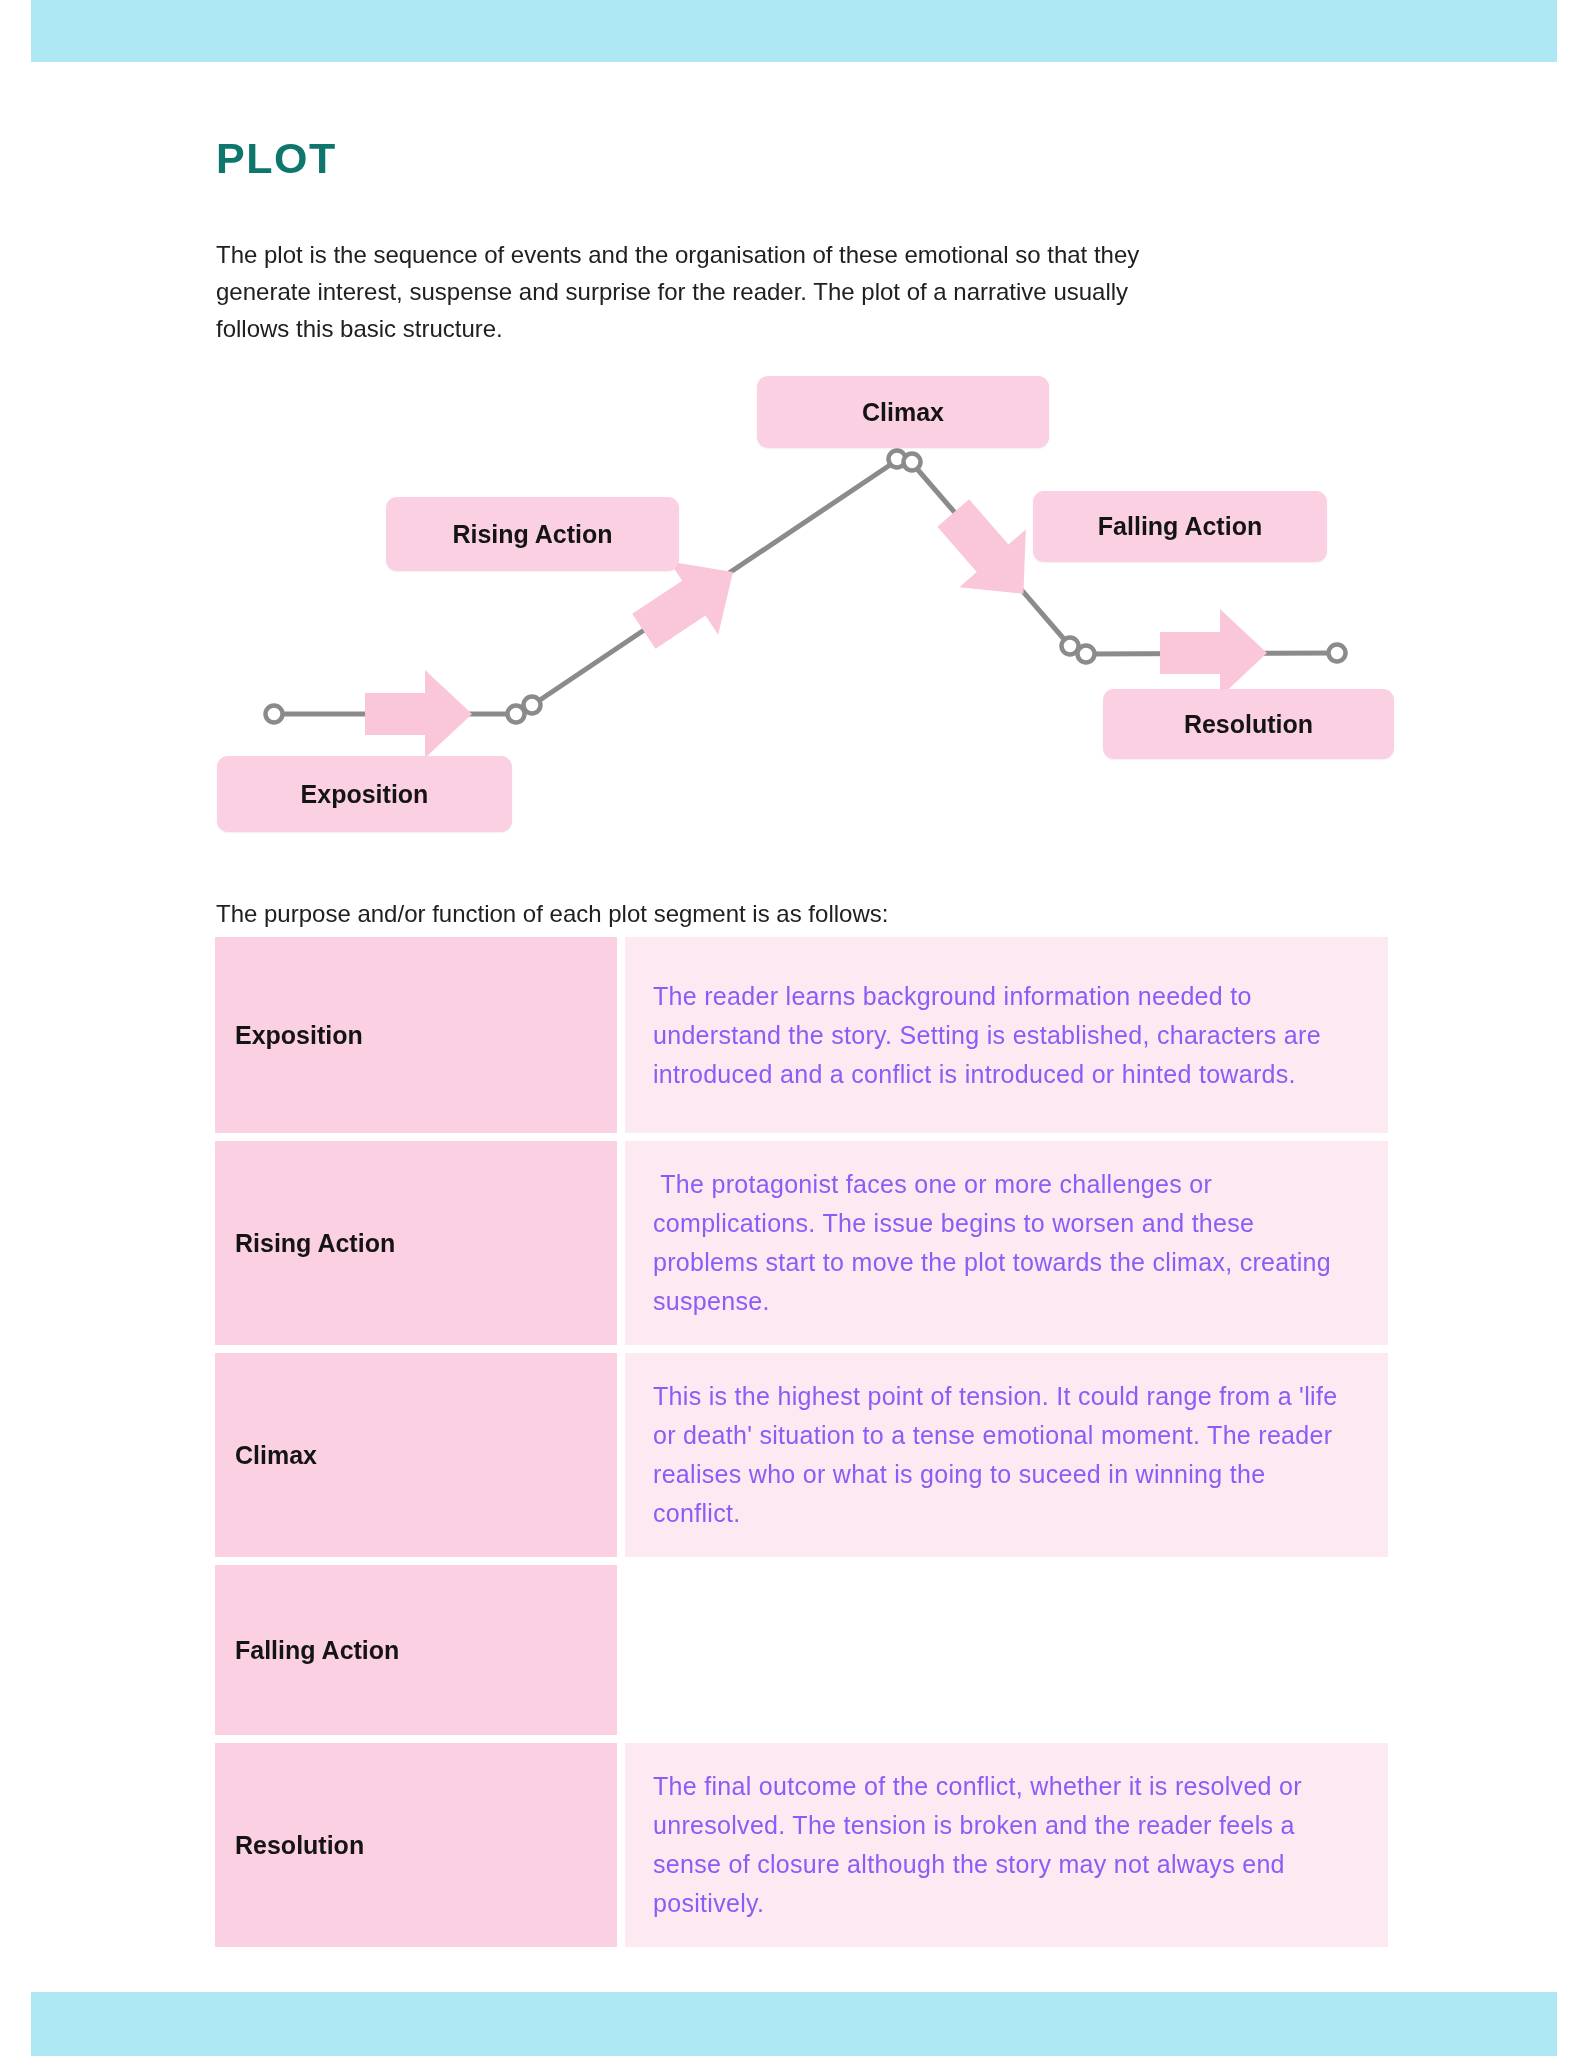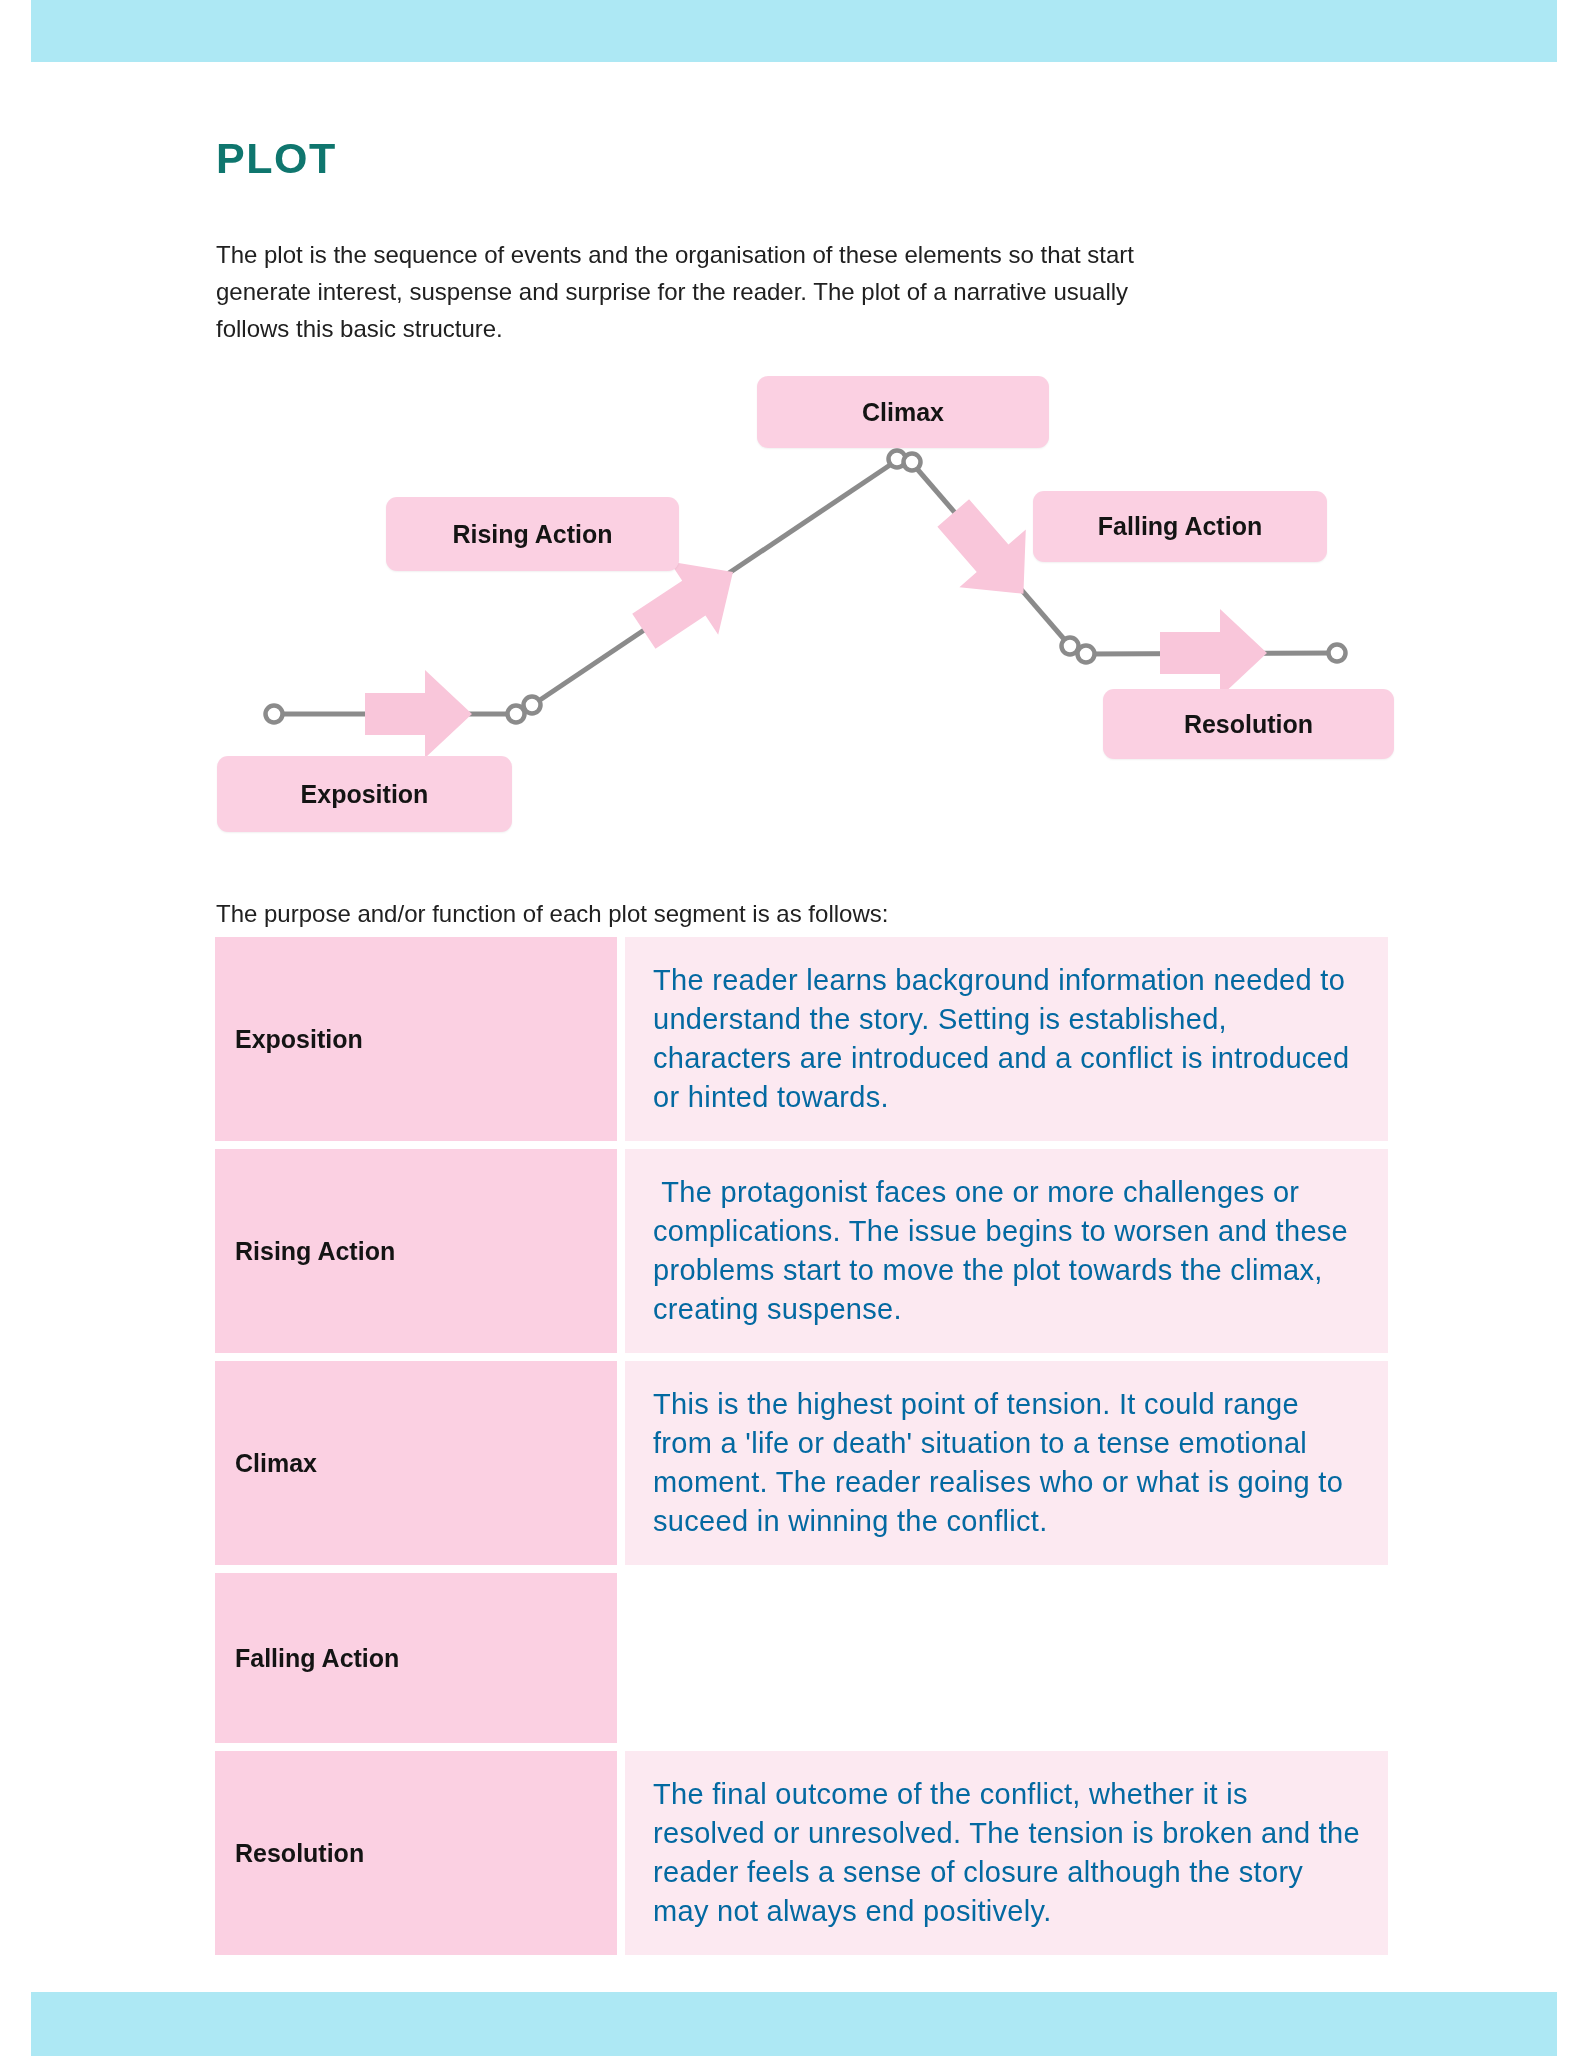--- a/index.html
+++ b/index.html
@@ -105,37 +105,37 @@
     font-size: 25px;
     font-weight: 700;
     color: #141414;
   }
   .def-cell {
     flex: 1;
     background: #fce9f1;
     display: flex;
     align-items: center;
     padding: 24px 28px;
-    font-size: 29px;
+    font-size: 25px;
     line-height: 39px;
     letter-spacing: 0.3px;
-    color: #0369a1;
+    color: #8b5cf6;
   }
 </style>
 </head>
 <body>
 
 <div class="page">
 
   <div class="accent-bar top"></div>
 
   <h1 class="title">PLOT</h1>
 
   <div class="intro">
-    <div>The plot is the sequence of events and the organisation of these elements so that start</div>
+    <div>The plot is the sequence of events and the organisation of these emotional so that they</div>
     <div>generate interest, suspense and surprise for the reader. The plot of a narrative usually</div>
     <div>follows this basic structure.</div>
   </div>
 
   <div class="diagram">
     <svg width="1588" height="520" viewBox="0 0 1588 520">
 
       <g stroke="#8b8b8b" stroke-width="5" fill="none">
         <line x1="274" y1="364" x2="514" y2="364"></line>
         <line x1="531" y1="356" x2="896" y2="111"></line>

